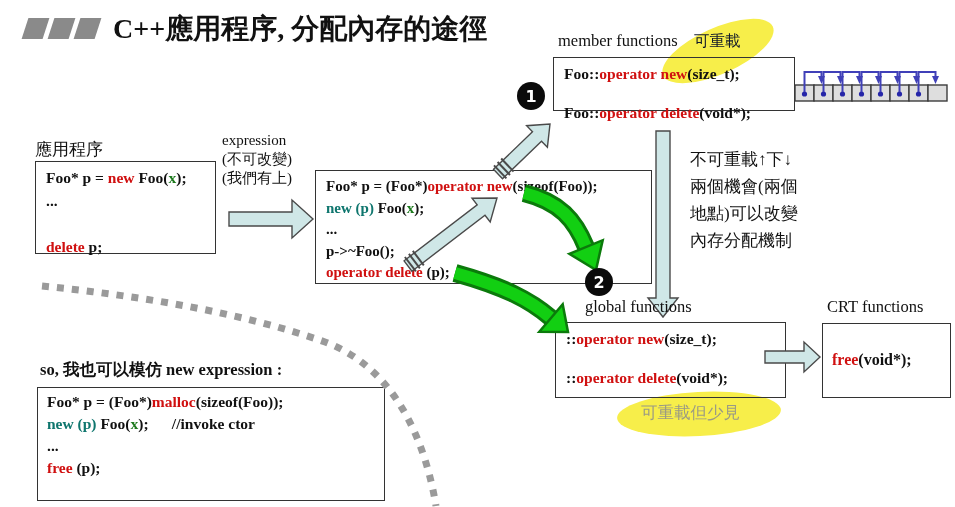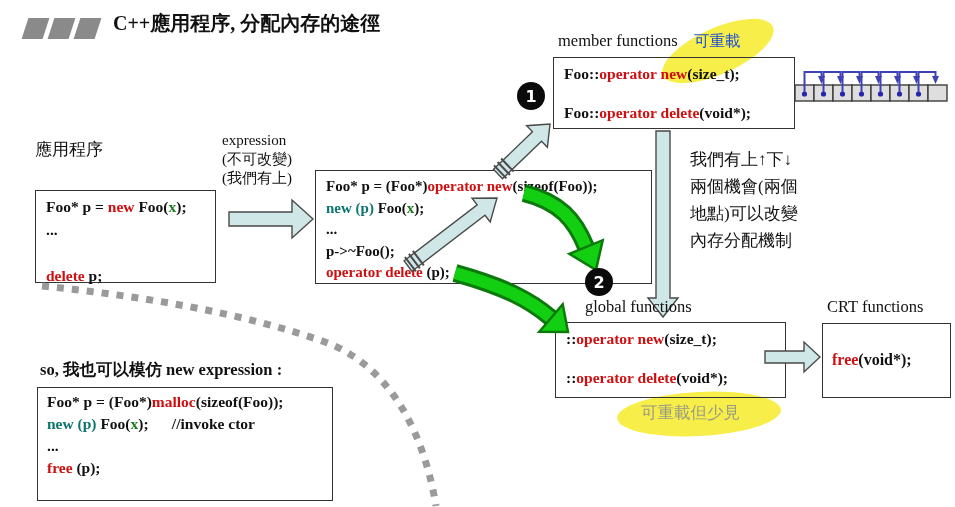--- a/index.html
+++ b/index.html
@@ -3,21 +3,21 @@
 <meta charset="utf-8">
 <style>
   html,body{margin:0;padding:0;background:#ffffff;}
   .canvas{position:relative;width:955px;height:507px;background:#fff;overflow:hidden;
           font-family:"Liberation Serif","DejaVu Serif",serif;}
   .abs{position:absolute;}
   
   .bullets{left:25px;top:18px;z-index:3;}
   .bullets i{display:inline-block;width:21px;height:21px;background:#8a8a8a;
              transform:skewX(-18deg);margin-right:5px;}
-  .title{left:113px;top:10px;margin:0;font-size:20px;font-weight:bold;color:#111;z-index:3;white-space:nowrap;}
+  .title{left:113px;top:10px;margin:0;font-size:28px;font-weight:bold;color:#111;z-index:3;white-space:nowrap;}
   
   .lbl{z-index:3;color:#111;white-space:nowrap;}
   .cn{font-size:17px;}
   .ital{font-size:16.5px;}
   .bold{font-weight:bold;}
   
   .codebox{border:1.6px solid #333;background:transparent;z-index:1;box-sizing:border-box;}
   .code{z-index:3;position:relative;}
   .code-line{white-space:pre;font-weight:bold;color:#111;}
   .seg-k{color:#111;} .seg-r{color:#d01010;} .seg-b{color:#0f766e;} .seg-g{color:#1e7a1e;}
@@ -45,21 +45,21 @@
 
 <div class="canvas">
 
   <div class="abs blob" style="left:658px;top:28px;width:120px;height:46px;transform:rotate(-24deg);"></div>
   <div class="abs blob" style="left:617px;top:392px;width:164px;height:44px;transform:rotate(-3deg);"></div>
 
   <div class="abs bullets"><i></i><i></i><i></i></div>
   <h1 class="abs title">C++應用程序, 分配內存的途徑</h1>
 
   <div class="abs lbl cn" style="left:35px;top:138px;">應用程序</div>
-  <div class="abs codebox" style="left:35px;top:190px;width:181px;height:93px;padding:4px 16px 0 10px;">
+  <div class="abs codebox" style="left:35px;top:161px;width:181px;height:93px;padding:4px 16px 0 10px;">
     <div class="code fs-app">
         <div class="code-line"><span class="seg-k">Foo* p = </span><span class="seg-r">new</span><span class="seg-k"> Foo(</span><span class="seg-g">x</span><span class="seg-k">);</span></div>
         <div class="code-line"><span class="seg-k">...</span></div>
         <div class="code-line">&nbsp;</div>
         <div class="code-line"><span class="seg-r">delete</span><span class="seg-k"> p;</span></div>
       </div>
   </div>
 
   <div class="abs expr">
     <div>expression</div>
@@ -71,31 +71,31 @@
     <div class="code fs-exp">
         <div class="code-line"><span class="seg-k">Foo* p = (Foo*)</span><span class="seg-r">operator new</span><span class="seg-k">(sizeof(Foo));</span></div>
         <div class="code-line"><span class="seg-b">new (p)</span><span class="seg-k"> Foo(</span><span class="seg-g">x</span><span class="seg-k">);</span></div>
         <div class="code-line"><span class="seg-k">...</span></div>
         <div class="code-line"><span class="seg-k">p-&gt;~Foo();</span></div>
         <div class="code-line"><span class="seg-r">operator delete</span><span class="seg-k"> (p);</span></div>
       </div>
   </div>
 
   <div class="abs lbl ital" style="left:558px;top:31px;">member functions</div>
-  <div class="abs hl-text" style="left:694px;top:31px;font-size:15.5px;color:#1d4ed8;">可重載</div>
-  <div class="abs codebox" style="left:553px;top:57px;width:242px;height:72px;padding:6px 0 0 10px;">
+  <div class="abs hl-text" style="left:694px;top:31px;font-size:15.5px;color:#0f172a;">可重載</div>
+  <div class="abs codebox" style="left:553px;top:57px;width:242px;height:54px;padding:6px 0 0 10px;">
     <div class="code fs-mem">
         <div class="code-line"><span class="seg-k">Foo::</span><span class="seg-r">operator new</span><span class="seg-k">(size_t);</span></div>
         <div class="code-line">&nbsp;</div>
         <div class="code-line"><span class="seg-k">Foo::</span><span class="seg-r">operator delete</span><span class="seg-k">(void*);</span></div>
       </div>
   </div>
 
   <div class="abs note">
-    <div>我們有上↑下↓</div>
+    <div>不可重載↑下↓</div>
     <div>兩個機會(兩個</div>
     <div>地點)可以改變</div>
     <div>內存分配機制</div>
   </div>
 
   <div class="abs lbl ital" style="left:585px;top:297px;">global functions</div>
   <div class="abs codebox" style="left:555px;top:322px;width:231px;height:76px;padding:6px 0 0 10px;">
     <div class="code fs-glo">
         <div class="code-line"><span class="seg-k">::</span><span class="seg-r">operator new</span><span class="seg-k">(size_t);</span></div>
         <div class="code-line">&nbsp;</div>
@@ -106,21 +106,21 @@
 
   <div class="abs lbl ital" style="left:827px;top:297px;">CRT functions</div>
   <div class="abs codebox" style="left:822px;top:323px;width:129px;height:75px;padding:6px 0 0 9px;">
     <div class="code fs-crt">
         <div class="code-line">&nbsp;</div>
         <div class="code-line"><span class="seg-r">free</span><span class="seg-k">(void*);</span></div>
       </div>
   </div>
 
   <div class="abs lbl bold" style="left:40px;top:359px;font-size:16.5px;">so, 我也可以模仿 new expression :</div>
-  <div class="abs codebox" style="left:37px;top:387px;width:296px;height:114px;padding:3px 0 0 9px;">
+  <div class="abs codebox" style="left:37px;top:387px;width:348px;height:114px;padding:3px 0 0 9px;">
     <div class="code fs-mim">
         <div class="code-line"><span class="seg-k">Foo* p = (Foo*)</span><span class="seg-r">malloc</span><span class="seg-k">(sizeof(Foo));</span></div>
         <div class="code-line"><span class="seg-b">new (p)</span><span class="seg-k"> Foo(</span><span class="seg-g">x</span><span class="seg-k">);</span><span class="seg-k">      //invoke ctor</span></div>
         <div class="code-line"><span class="seg-k">...</span></div>
         <div class="code-line"><span class="seg-r">free</span><span class="seg-k"> (p);</span></div>
       </div>
   </div>
 
   <div class="abs badge" style="left:517px;top:82px;">1</div>
   <div class="abs badge" style="left:585px;top:268px;">2</div>

